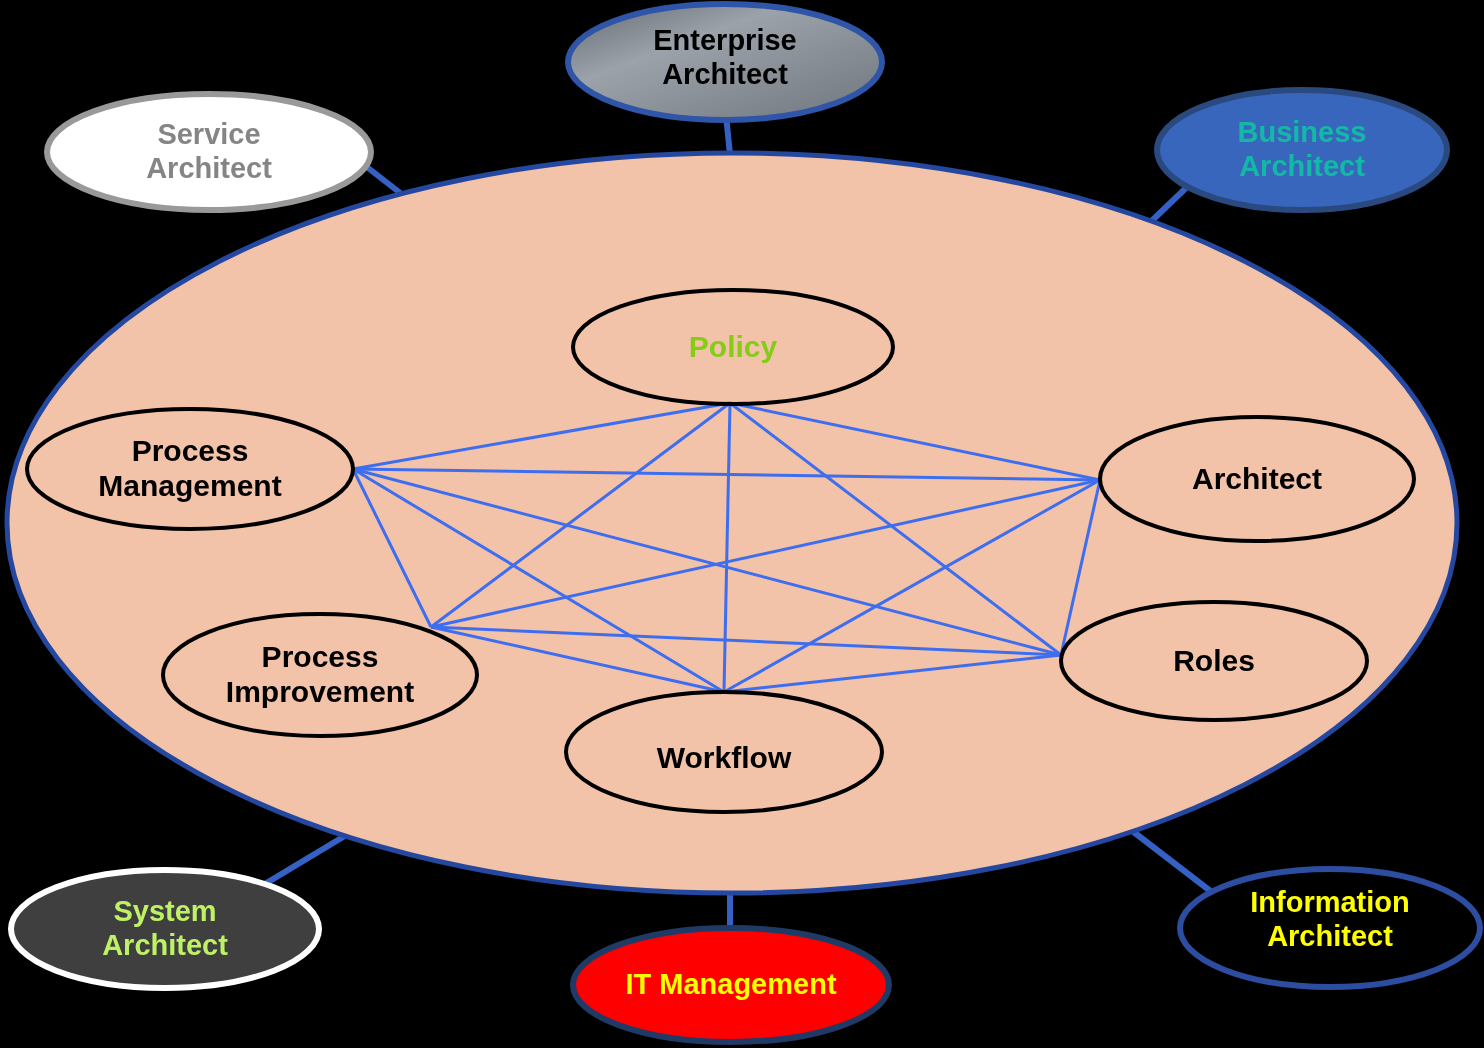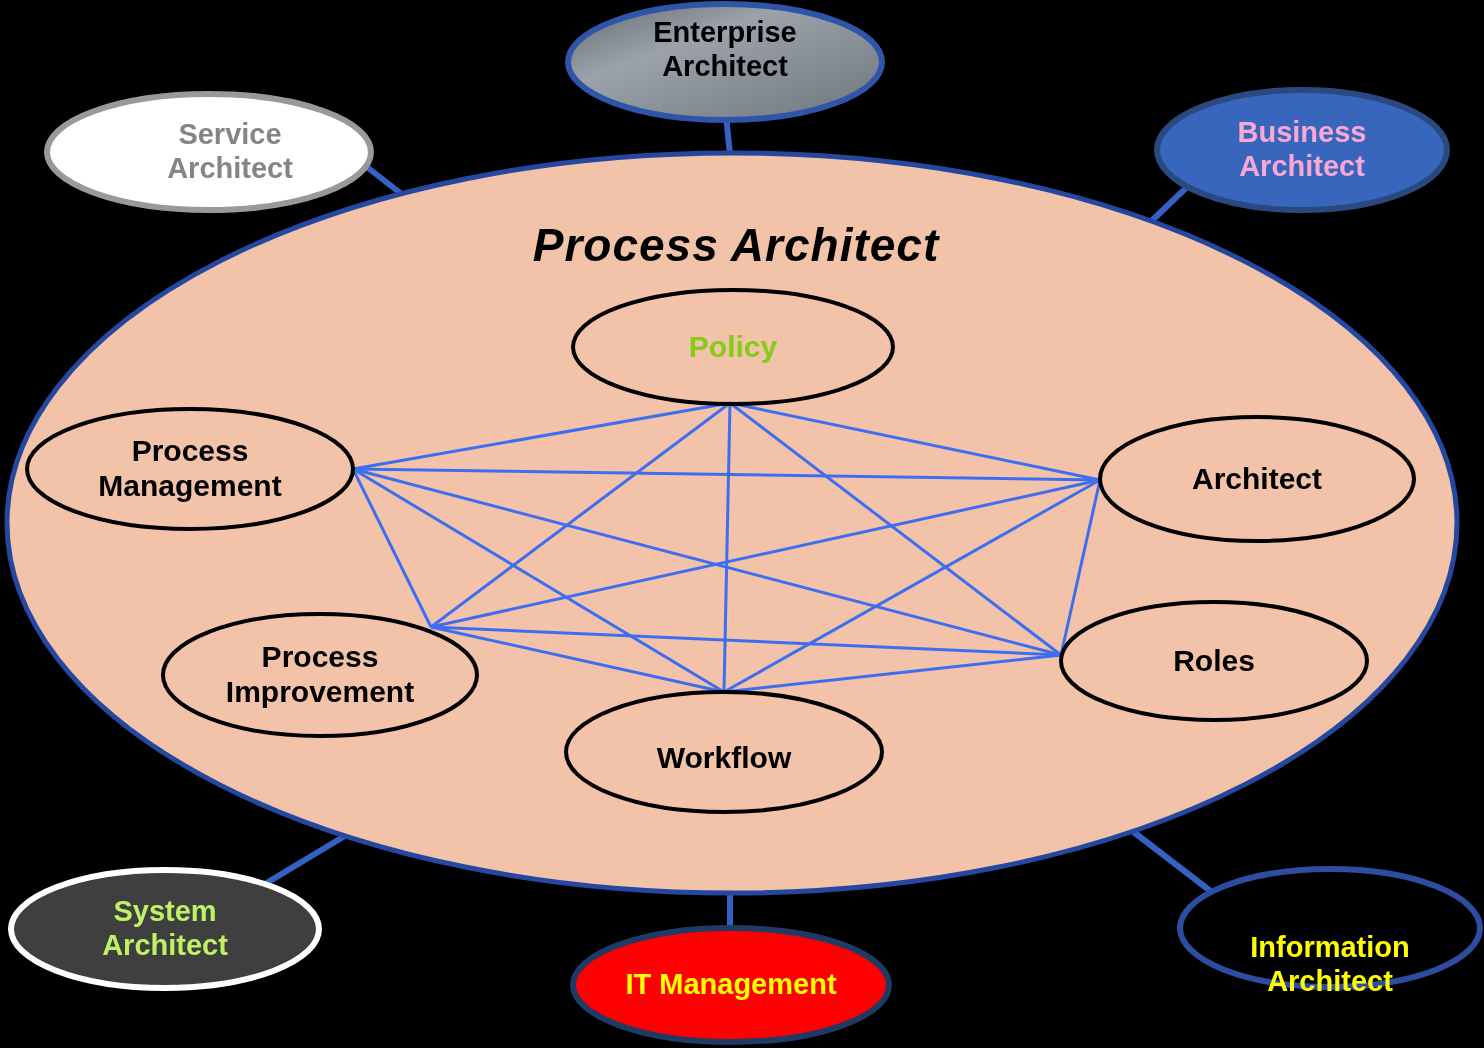--- a/index.html
+++ b/index.html
@@ -79,36 +79,35 @@
     </g>
 
     <ellipse cx="725" cy="62" rx="157" ry="58" stroke-width="6" fill="url(#entGrad)" stroke="#2F55A8"></ellipse>
     <ellipse cx="209" cy="152" rx="162" ry="58" stroke-width="6" fill="#FFFFFF" stroke="#999999"></ellipse>
     <ellipse cx="1302" cy="150" rx="145" ry="60" stroke-width="6" fill="#3866BC" stroke="#29497F"></ellipse>
     <ellipse cx="165" cy="929" rx="154" ry="59" stroke-width="6" fill="#3F3F3F" stroke="#FFFFFF"></ellipse>
     <ellipse cx="731" cy="985" rx="158" ry="57" stroke-width="6" fill="#FF0000" stroke="#203A66"></ellipse>
     <ellipse cx="1330" cy="928" rx="150" ry="59" stroke-width="6" fill="#000000" stroke="#2C4DA0"></ellipse>
   </svg>
 
-  <div class="title" style="left: 736px; top: 245px; color: rgb(0, 0, 0);">Process Architect</div>
 
   <div class="label inner" style="left: 733px; top: 347px; color: #84cc16;">Policy</div>
   <div class="label inner" style="left: 190px; top: 469px; color: rgb(0, 0, 0);">Process
 Management</div>
   <div class="label inner" style="left: 1257px; top: 479px; color: rgb(0, 0, 0);">Architect</div>
   <div class="label inner" style="left: 320px; top: 675px; color: rgb(0, 0, 0);">Process
 Improvement</div>
   <div class="label inner" style="left: 1214px; top: 661px; color: rgb(0, 0, 0);">Roles</div>
   <div class="label inner" style="left: 724px; top: 752px; color: rgb(0, 0, 0); margin-top: 6px;">Workflow</div>
 
-  <div class="label" style="left: 725px; top: 50px; color: rgb(0, 0, 0);">Enterprise
+  <div class="label" style="left: 725px; top: 58px; color: rgb(0, 0, 0);">Enterprise
 Architect</div>
-  <div class="label" style="left: 209px; top: 152px; color: rgb(133, 133, 133); margin-left: 21px;">Service
+  <div class="label" style="left: 209px; top: 152px; color: rgb(133, 133, 133);">Service
 Architect</div>
-  <div class="label" style="left: 1302px; top: 150px; color: #f9a8d4;">Business
+  <div class="label" style="left: 1302px; top: 150px; color: #14b8a6;">Business
 Architect</div>
   <div class="label" style="left: 165px; top: 929px; color: #bef264;">System
 Architect</div>
   <div class="label" style="left: 731px; top: 985px; color: rgb(255, 255, 0);">IT Management</div>
-  <div class="label" style="left: 1330px; top: 965px; color: rgb(255, 255, 0);">Information
+  <div class="label" style="left: 1330px; top: 920px; color: rgb(255, 255, 0);">Information
 Architect</div>
 
 </div>
 
 </body></html>

